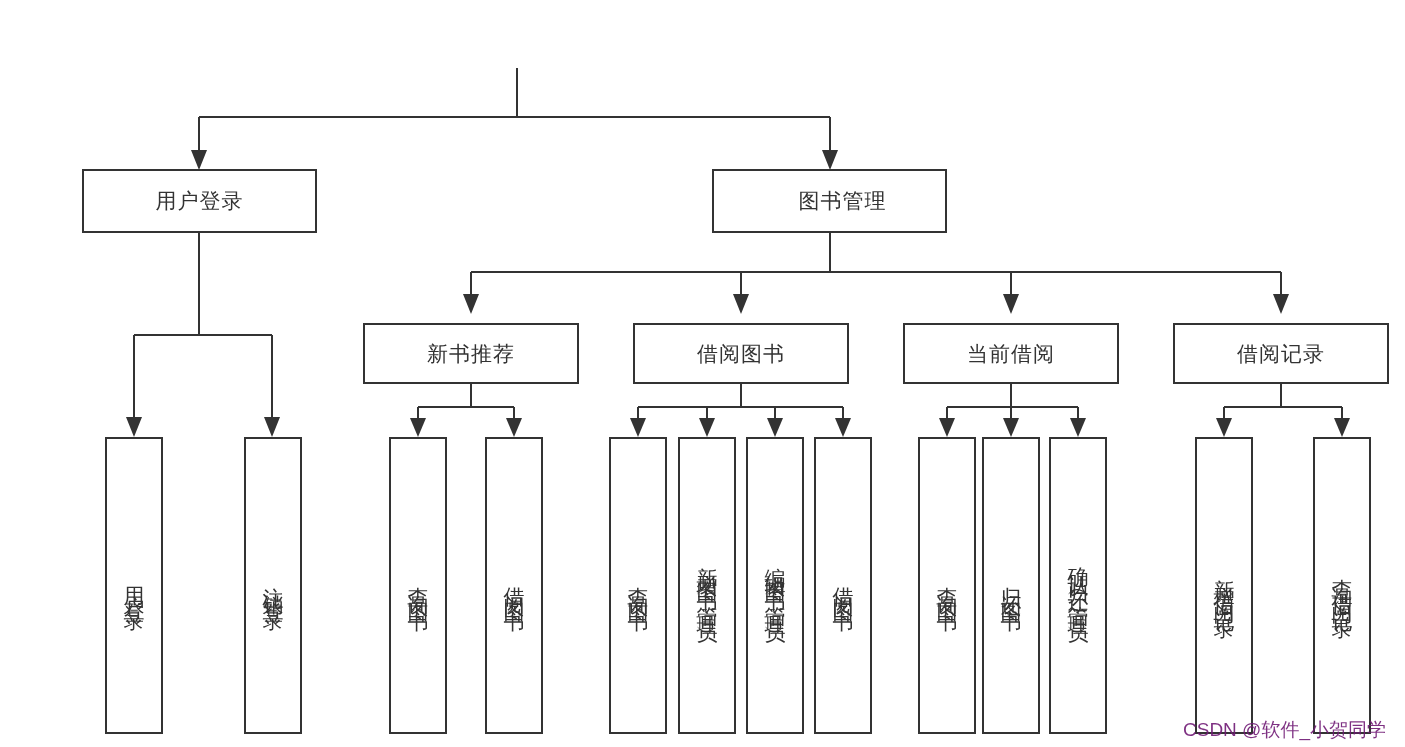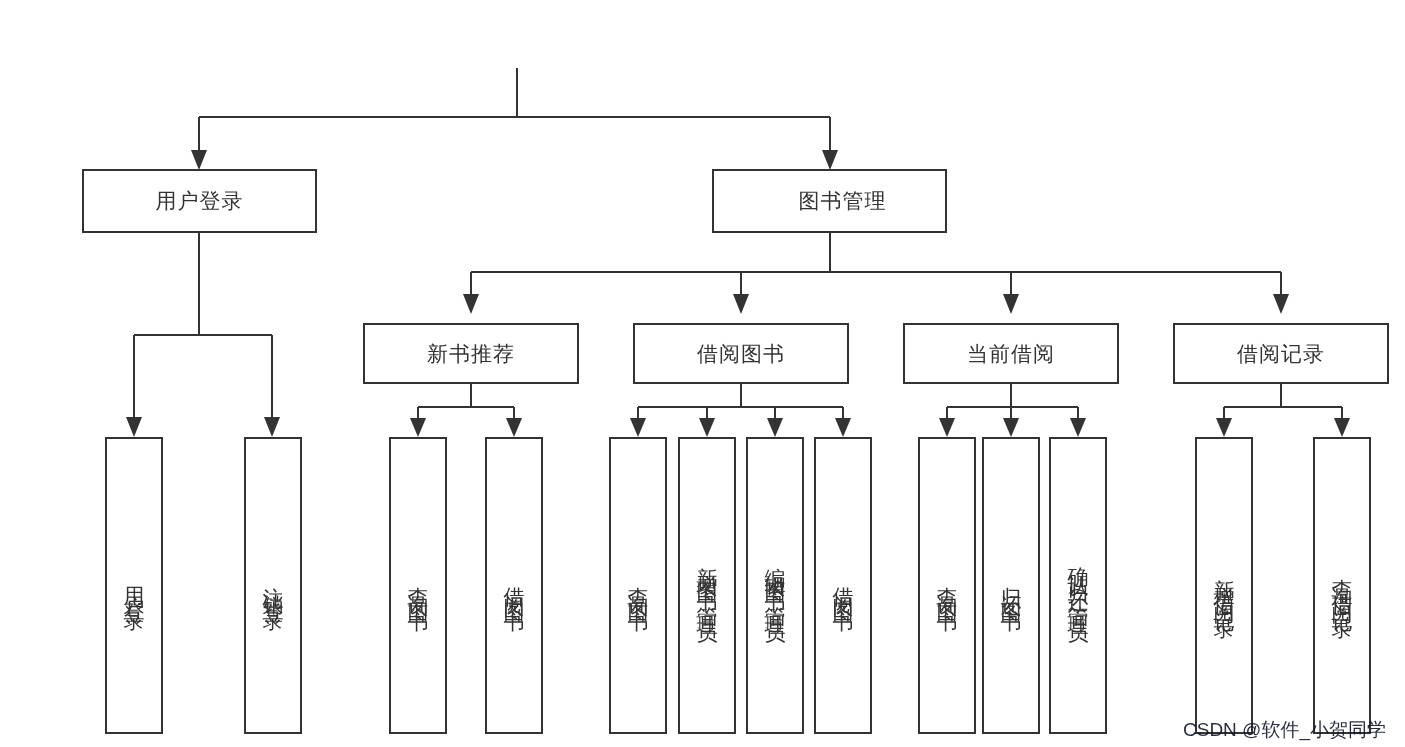--- a/index.html
+++ b/index.html
@@ -58,21 +58,21 @@
     text-orientation: mixed;
     letter-spacing: 8px;
     line-height: 58px;
     white-space: nowrap;
   }
   .watermark {
     position: absolute;
     left: 1183px;
     top: 717px;
     font-size: 19px;
-    color: #0f172a;
+    color: #701a75;
     white-space: nowrap;
     z-index: 6;
     opacity: 0.9;
   }
   .node { z-index: 2; }
 </style>
 </head>
 <body>
 
 <div class="canvas">

